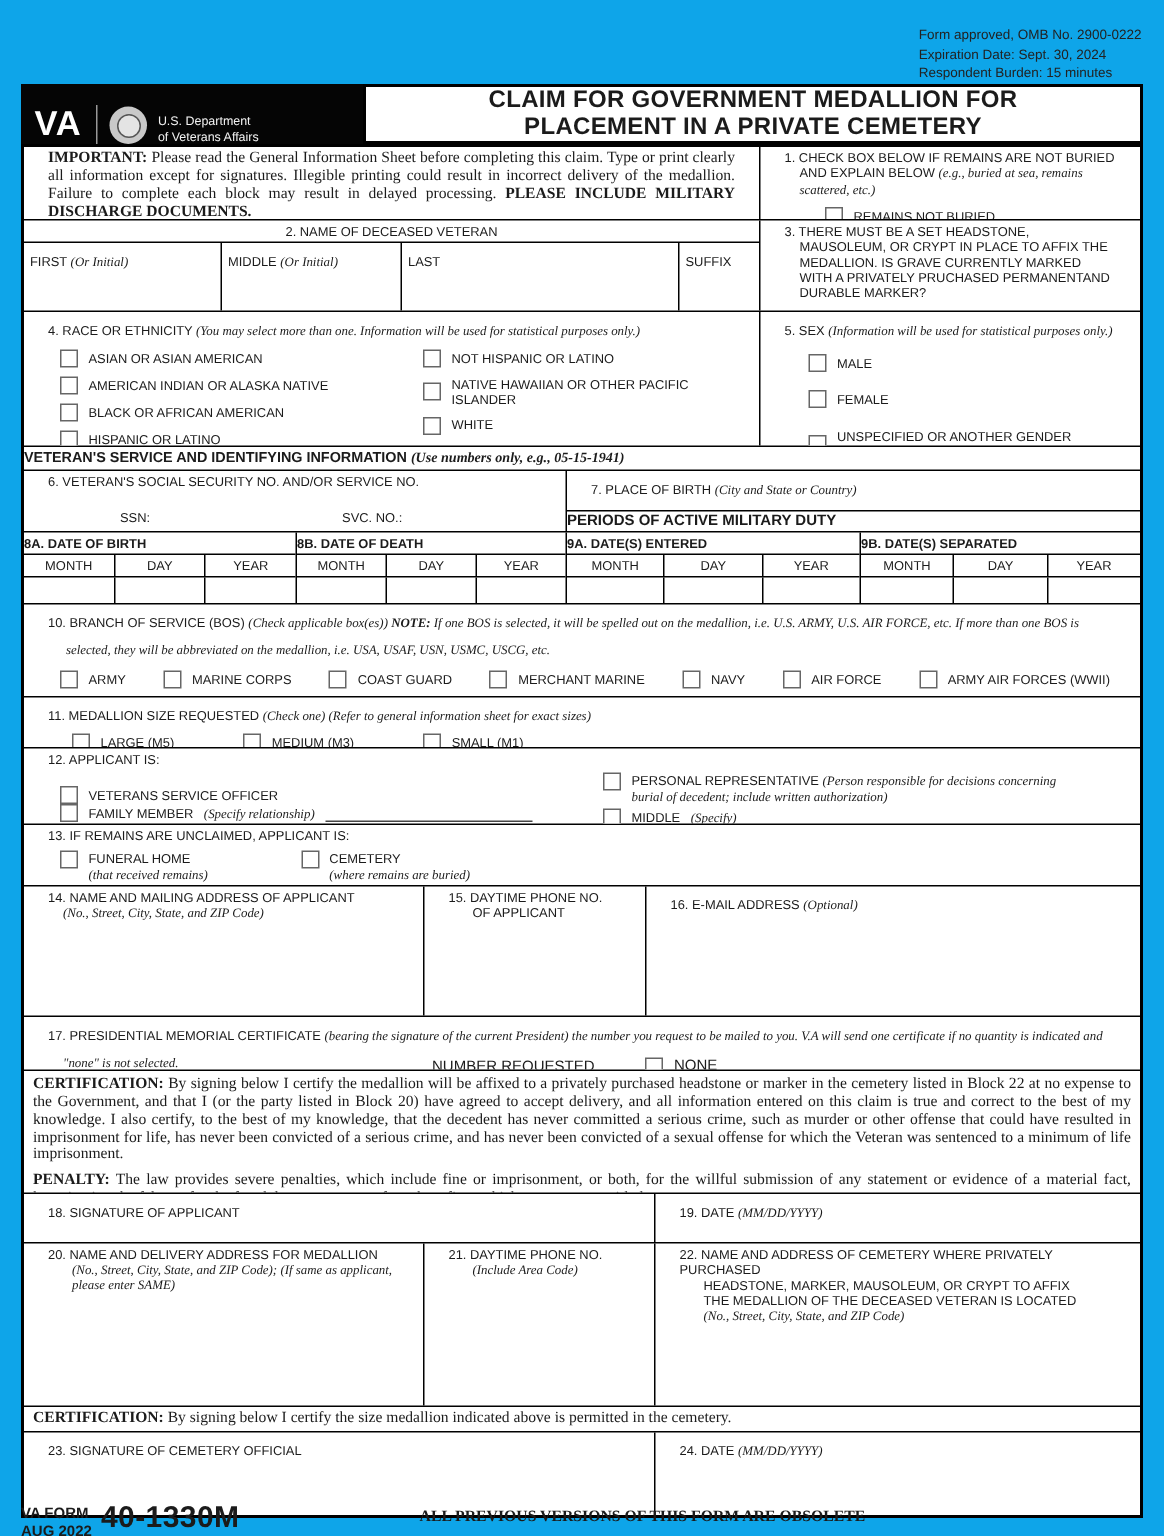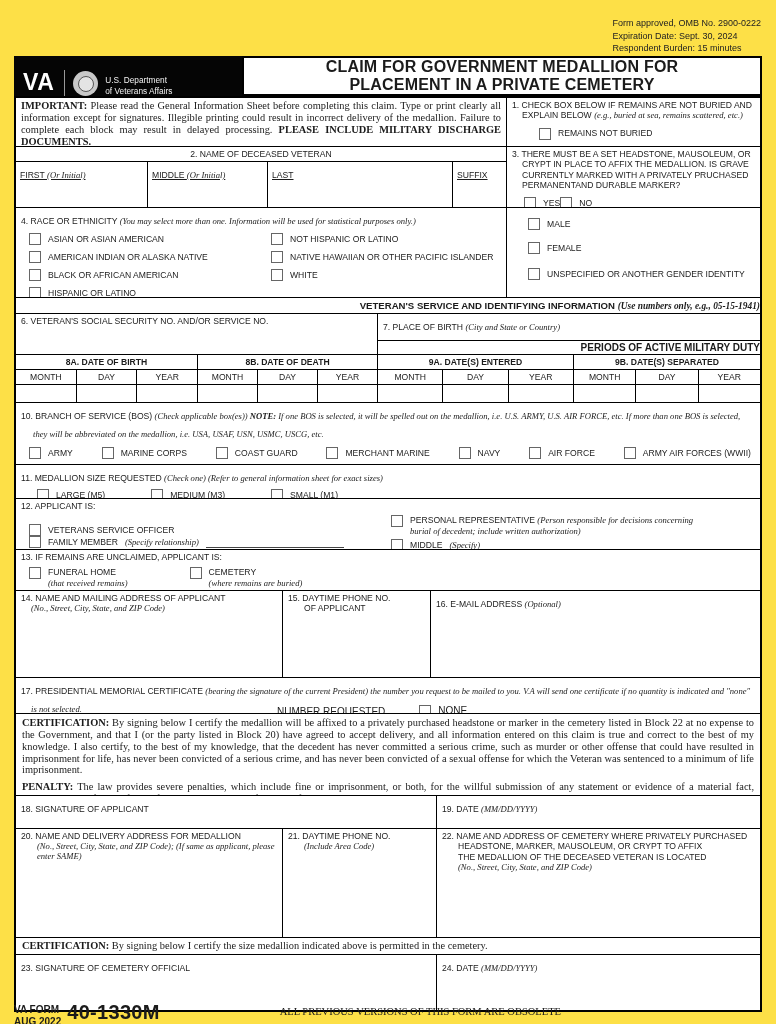--- a/index.html
+++ b/index.html
@@ -2,72 +2,72 @@
 <html><head>
 <meta charset="utf-8">
 <style>
   * { box-sizing: border-box; }
   html,body { margin:0; padding:0; }
   body {
     width:776px; height:1024px; background:#fdfdfd; color:#1b1b1b;
     font-family:"Liberation Sans", sans-serif; position:relative;
     -webkit-font-smoothing:antialiased;
   }
-  .page { position:relative; width:776px; height:1024px; background:#fde047; }
+  .page { position:relative; width:776px; height:1024px; background:#0ea5e9; }
 
   
   .omb { position:absolute; top:17px; right:15px; font-size:9px; line-height:1.4; color:#222; }
 
   
   .hdr { position:absolute; top:56px; left:14px; width:748px; height:40px; display:flex; }
   .logo { width:228px; background:#050505; color:#fff; display:flex; align-items:flex-end; padding:0 9px; }
   .logo-va { font-size:23px; font-weight:bold; letter-spacing:0.5px; }
   .logo-sep { width:1px; height:26px; background:#999; margin:0 8px 0 10px; }
   .seal { width:25px; height:25px; border-radius:50%; background:#c9c9c9; display:inline-flex; align-items:center; justify-content:center; flex:none; }
   .seal-inner { width:16px; height:16px; border-radius:50%; border:1px solid #555; background:#e4e4e4; }
   .logo-dept { font-size:8.3px; line-height:1.25; margin-left:7px; color:#f2f2f2; }
   .titlebox { flex:1; border:2px solid #000; background:#fff; display:flex; flex-direction:column; justify-content:center; text-align:center; font-weight:bold; font-size:16px; line-height:1.12; letter-spacing:0.2px; }
 
   
   .form { position:absolute; top:96px; left:14px; width:748px; border:2px solid #000; background:#fff; }
   .row { display:flex; border-bottom:1px solid #000; }
   .row:last-child { border-bottom:none; }
-  .cell { padding:2px 5px; overflow:hidden; }
+  .cell { padding:2px 16px; overflow:hidden; }
   .bl { border-left:1px solid #000; }
   .bb { border-bottom:1px solid #000; }
 
   .lbl { font-size:8.6px; line-height:1.2; }
   .hint { font-family:"Liberation Serif", serif; font-style:italic; font-size:8.6px; }
   .serif { font-family:"Liberation Serif", serif; font-size:10.4px; line-height:1.14; text-align:justify; }
-  .sec-h { text-align:right; font-weight:bold; font-size:9.6px; padding:2px 0; }
+  .sec-h { text-align:left; font-weight:bold; font-size:9.6px; padding:2px 0; }
   .sec-h .hint { font-size:9.4px; font-weight:bold; }
 
   .cb { display:inline-block; width:12px; height:12px; border:1px solid #666; background:#fff; flex:none; }
   .opt { display:flex; align-items:center; gap:7px; font-size:8.6px; line-height:1.2; }
   .opt-col .opt { margin-bottom:6px; }
   .fill-line { display:inline-block; border-bottom:1px solid #444; height:11px; }
 
   .hang { text-indent:-10px; padding-left:10px; }
 
   
   .name-grid { display:flex; flex:1; }
-  .name-grid > div { padding:2px 4px;text-decoration:underline; }
+  .name-grid > div { padding:2px 4px; }
 
   
   .dgrp { display:flex; flex-direction:column; }
-  .dgrp-h { text-align:center; font-weight:bold; font-size:8.6px; border-bottom:1px solid #000; padding:2px 0; }
+  .dgrp-h { font-weight:bold; font-size:8.6px; border-bottom:1px solid #000; padding:2px 0; }
   .dcols, .dempty { display:flex; }
   .dcols { border-bottom:1px solid #000; }
   .dcols span { flex:1; text-align:center; font-size:8.6px; padding:2px 0; }
   .dempty span { flex:1; height:17px; }
 
   .footer { position:absolute; top:1004px; left:14px; width:748px; display:flex; align-items:flex-start; }
   .vaform { font-size:10px; line-height:1.15; font-weight:bold; }
   .formnum { font-size:20px; font-weight:bold; margin:-3px 0 0 6px; letter-spacing:0.3px; }
-  .obsolete { font-family:"Liberation Serif", serif; font-weight:normal; font-size:10.5px; margin:2px 0 0 120px; }
+  .obsolete { font-family:"Liberation Serif", serif; font-weight:bold; font-size:10.5px; margin:2px 0 0 120px; }
 </style>
 </head>
 <body>
 
 <div class="page">
 
   <div class="omb">
     <div>Form approved, OMB No. 2900-0222</div>
     <div>Expiration Date:  Sept. 30, 2024</div>
     <div>Respondent Burden:  15 minutes</div>
@@ -163,20 +163,21 @@
                 <span>NATIVE HAWAIIAN OR OTHER PACIFIC ISLANDER</span>
               </div>
             <div class="opt">
                 <span class="cb"></span>
                 <span>WHITE</span>
               </div>
           </div>
         </div>
       </div>
       <div class="cell bl" style="flex:1">
+        <div><span class="lbl">5. SEX </span><span class="hint">(Information will be used for statistical purposes only.)</span></div>
         <div class="opt" style="margin:8px 0 0 16px">
             <span class="cb"></span>
             <span>MALE</span>
           </div>
         <div class="opt" style="margin:12px 0 0 16px">
             <span class="cb"></span>
             <span>FEMALE</span>
           </div>
         <div class="opt" style="margin:14px 0 0 16px">
             <span class="cb"></span>
@@ -187,20 +188,24 @@
 
     <div class="row">
       <div class="sec-h" style="flex:1">
         <span>VETERAN'S SERVICE AND IDENTIFYING INFORMATION </span><span class="hint">(Use numbers only, e.g., 05-15-1941)</span>
       </div>
     </div>
 
     <div class="row" style="height:41px">
       <div class="cell" style="width:361px; display:flex; flex-direction:column; justify-content:space-between">
         <div class="lbl">6. VETERAN'S SOCIAL SECURITY NO. AND/OR SERVICE NO.</div>
+        <div style="display:flex; font-size:8.6px; padding:0 0 2px 48px">
+          <span>SSN:</span>
+          <span style="margin-left:128px">SVC. NO.:</span>
+        </div>
       </div>
       <div class="bl" style="flex:1; display:flex; flex-direction:column">
         <div class="cell bb" style="flex:1"><span class="lbl">7. PLACE OF BIRTH </span><span class="hint">(City and State or Country)</span></div>
         <div class="sec-h" style="font-size:10px; padding:1px 0">PERIODS OF ACTIVE MILITARY DUTY</div>
       </div>
     </div>
 
     <div class="row">
       <div class="dgrp" style="width:181px">
         <div class="dgrp-h">8A. DATE OF BIRTH</div>

